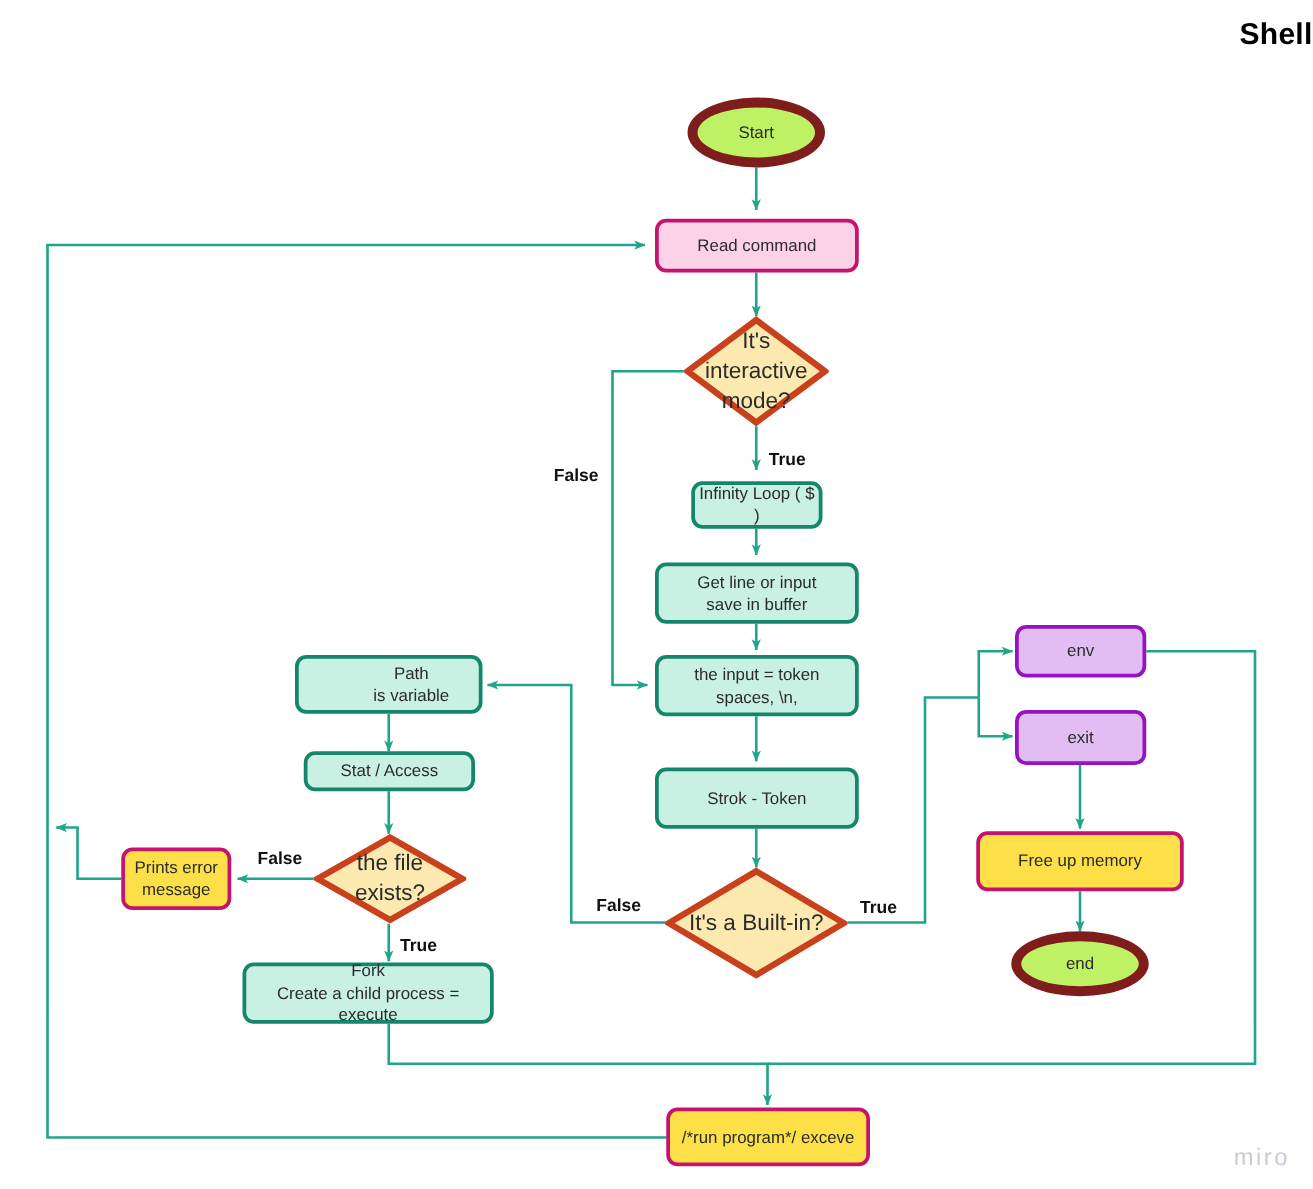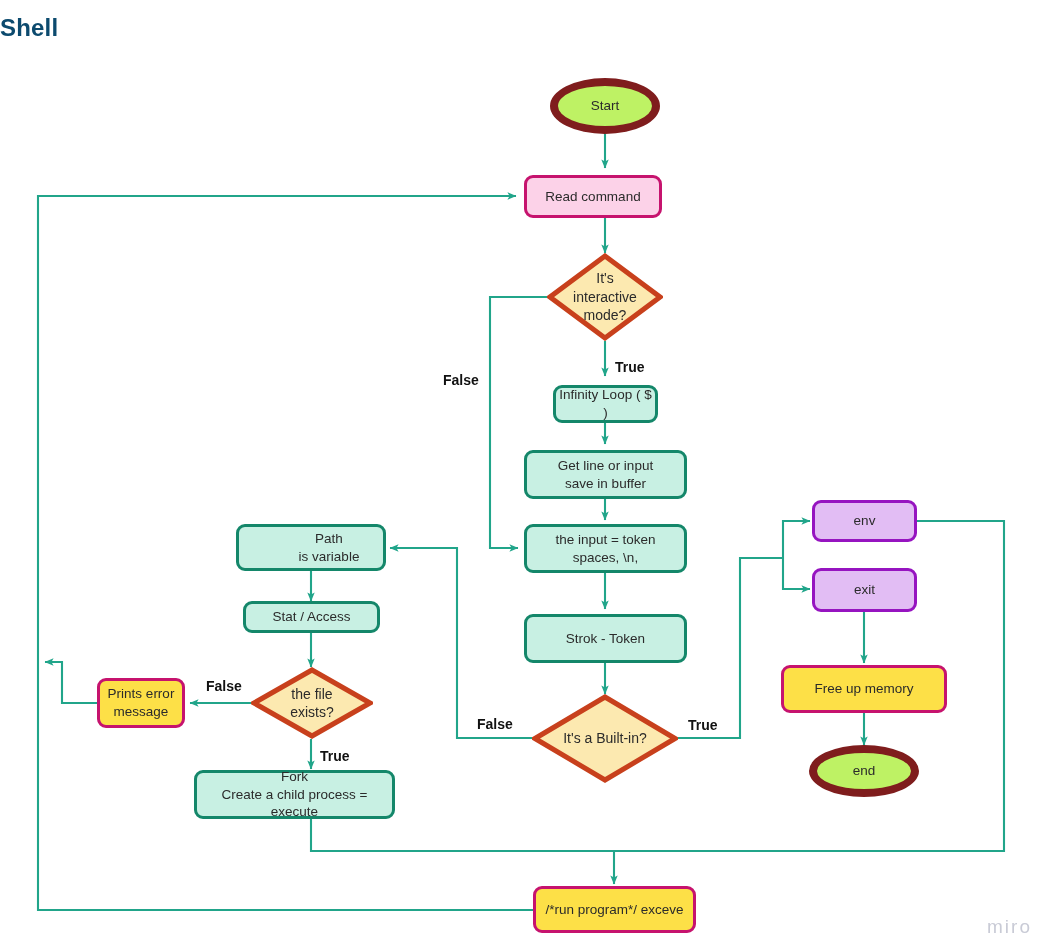--- a/index.html
+++ b/index.html
@@ -20,24 +20,24 @@
     left: 0; top: 0;
     width: 1050px;
     height: 951px;
     pointer-events: none;
   }
   .title {
     position: absolute;
     left: 0;
     top: 14px;
     width: 1050px;
-    text-align: left;
+    text-align: right;
     font-size: 24px;
     font-weight: bold;
-    color: #0c4a6e;
+    color: #000000;
     letter-spacing: 0.2px;
   }
   .node {
     position: absolute;
     box-sizing: border-box;
     display: flex;
     align-items: center;
     justify-content: center;
     text-align: center;
     font-size: 13.5px;
@@ -83,21 +83,21 @@
   }
   .diamond-label {
     position: absolute;
     left: 0; top: 0;
     width: 100%;
     height: 100%;
     display: flex;
     align-items: center;
     justify-content: center;
     text-align: center;
-    font-size: 14px;
+    font-size: 18px;
     color: #2b2b2b;
     line-height: 1.32;
     white-space: pre-line;
   }
   .edge-label {
     position: absolute;
     font-size: 14px;
     font-weight: bold;
     color: #111111;
     white-space: nowrap;
@@ -167,21 +167,21 @@
       <path d="M311,819 L311,851 L614,851 L614,884" marker-end="url(#ah)"></path>
 
       <path d="M535,910 L38,910 L38,196 L516,196" marker-end="url(#ah)"></path>
     </g>
   </svg>
 
   <div class="node terminal" style="left:550px; top:78px; width:110px; height:56px;">
     <span>Start</span>
   </div>
 
-  <div class="node proc pink" style="left:524px; top:175px; width:138px; height:43px;">
+  <div class="node proc pink" style="left:524px; top:175px; width:163px; height:43px;">
     <span>Read command</span>
   </div>
 
   <div class="diamond-wrap" style="left:547px; top:253px; width:116px; height:88px;">
     <svg class="diamond-shape" viewBox="0 0 116 88" preserveAspectRatio="none">
       <polygon points="58,3 113,44 58,85 3,44" fill="#fce9b0" stroke="#c8401c" stroke-width="5"></polygon>
     </svg>
     <div class="diamond-label">It's
 interactive
 mode?</div>

